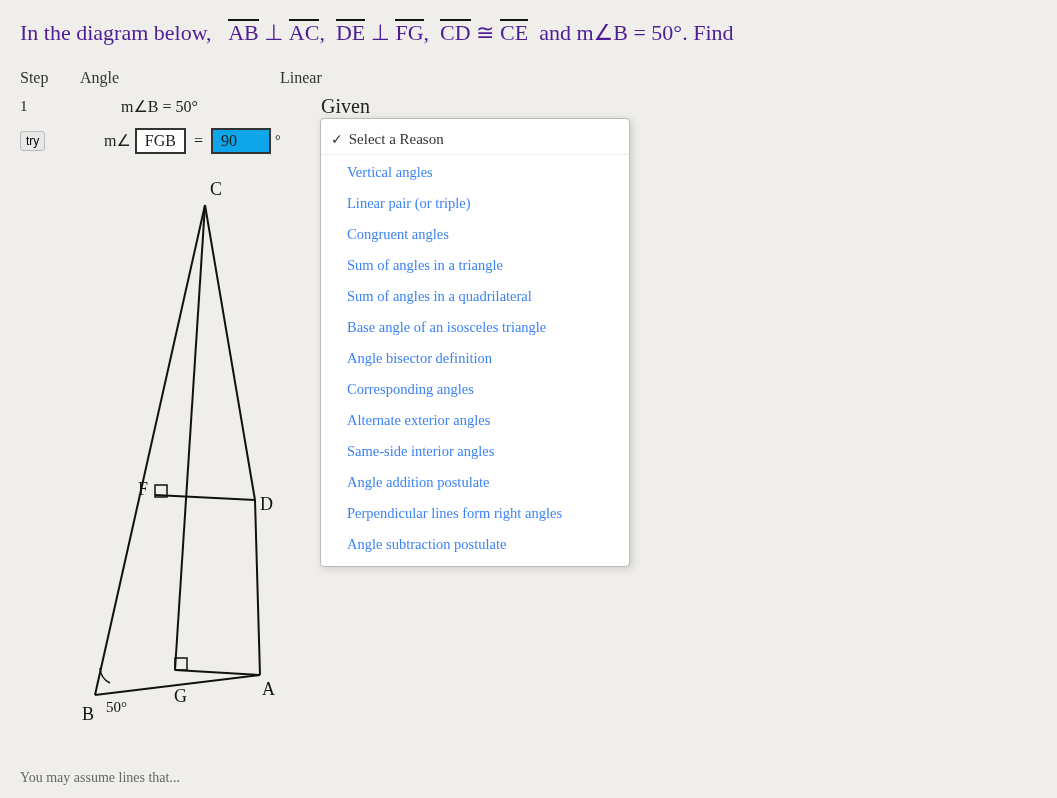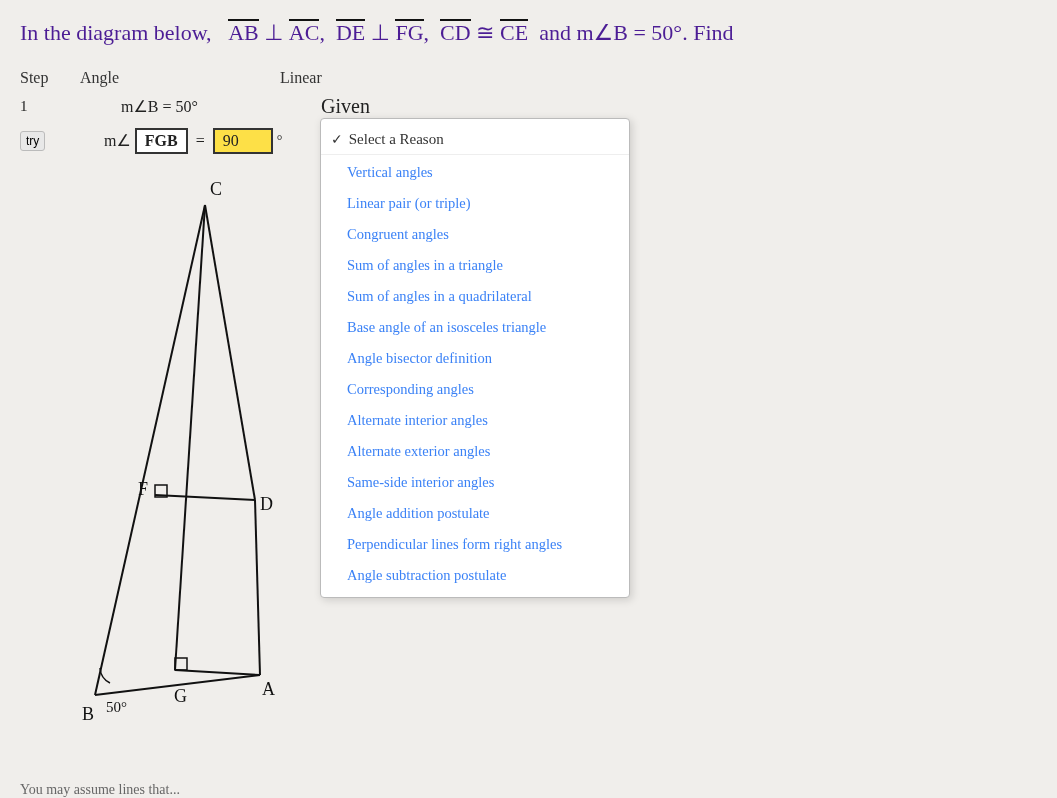--- a/index.html
+++ b/index.html
@@ -79,29 +79,28 @@
       display: flex;
       align-items: center;
       gap: 4px;
     }
 
     .angle-box {
       border: 2px solid #333;
       padding: 2px 8px;
       font-size: 16px;
       min-width: 60px;
-      background: #fde047;
+      background: #0ea5e9;
     }
 
     .fgb-box {
       border: 2px solid #333;
       padding: 2px 8px;
       font-size: 16px;
       background: white;
-      font-weight: bold;
     }
 
     .equals-sign { font-size: 16px; margin: 0 4px; }
     .degree-sign { font-size: 14px; }
 
     
     .dropdown-container {
       position: absolute;
       left: 300px;
       top: -10px;
@@ -198,21 +197,20 @@
           <span>Select a Reason</span>
         </div>
         <div class="dropdown-item">Vertical angles</div>
         <div class="dropdown-item">Linear pair (or triple)</div>
         <div class="dropdown-item">Congruent angles</div>
         <div class="dropdown-item">Sum of angles in a triangle</div>
         <div class="dropdown-item">Sum of angles in a quadrilateral</div>
         <div class="dropdown-item">Base angle of an isosceles triangle</div>
         <div class="dropdown-item">Angle bisector definition</div>
         <div class="dropdown-item">Corresponding angles</div>
-        <div class="dropdown-item">Alternate interior angles</div>
         <div class="dropdown-item">Alternate exterior angles</div>
         <div class="dropdown-item">Same-side interior angles</div>
         <div class="dropdown-item">Angle addition postulate</div>
         <div class="dropdown-item">Perpendicular lines form right angles</div>
         <div class="dropdown-item">Angle subtraction postulate</div>
       </div>
     </div>
   </div>
 </div>
 
@@ -246,13 +244,13 @@
 
   <text x="174" y="622" font-size="18" font-family="Times New Roman" fill="#111">G</text>
 
   <text x="262" y="615" font-size="18" font-family="Times New Roman" fill="#111">A</text>
 
   <text x="82" y="640" font-size="18" font-family="Times New Roman" fill="#111">B</text>
 
   <text x="106" y="632" font-size="15" font-family="Times New Roman" fill="#111">50°</text>
 </svg>
 
-<div style="position:absolute; bottom:0; left:20px; font-size:14px; color:#666;">You may assume lines that...</div>
+<div style="position:absolute; bottom:12px; left:20px; font-size:14px; color:#666;">You may assume lines that...</div>
 
 </body></html>

